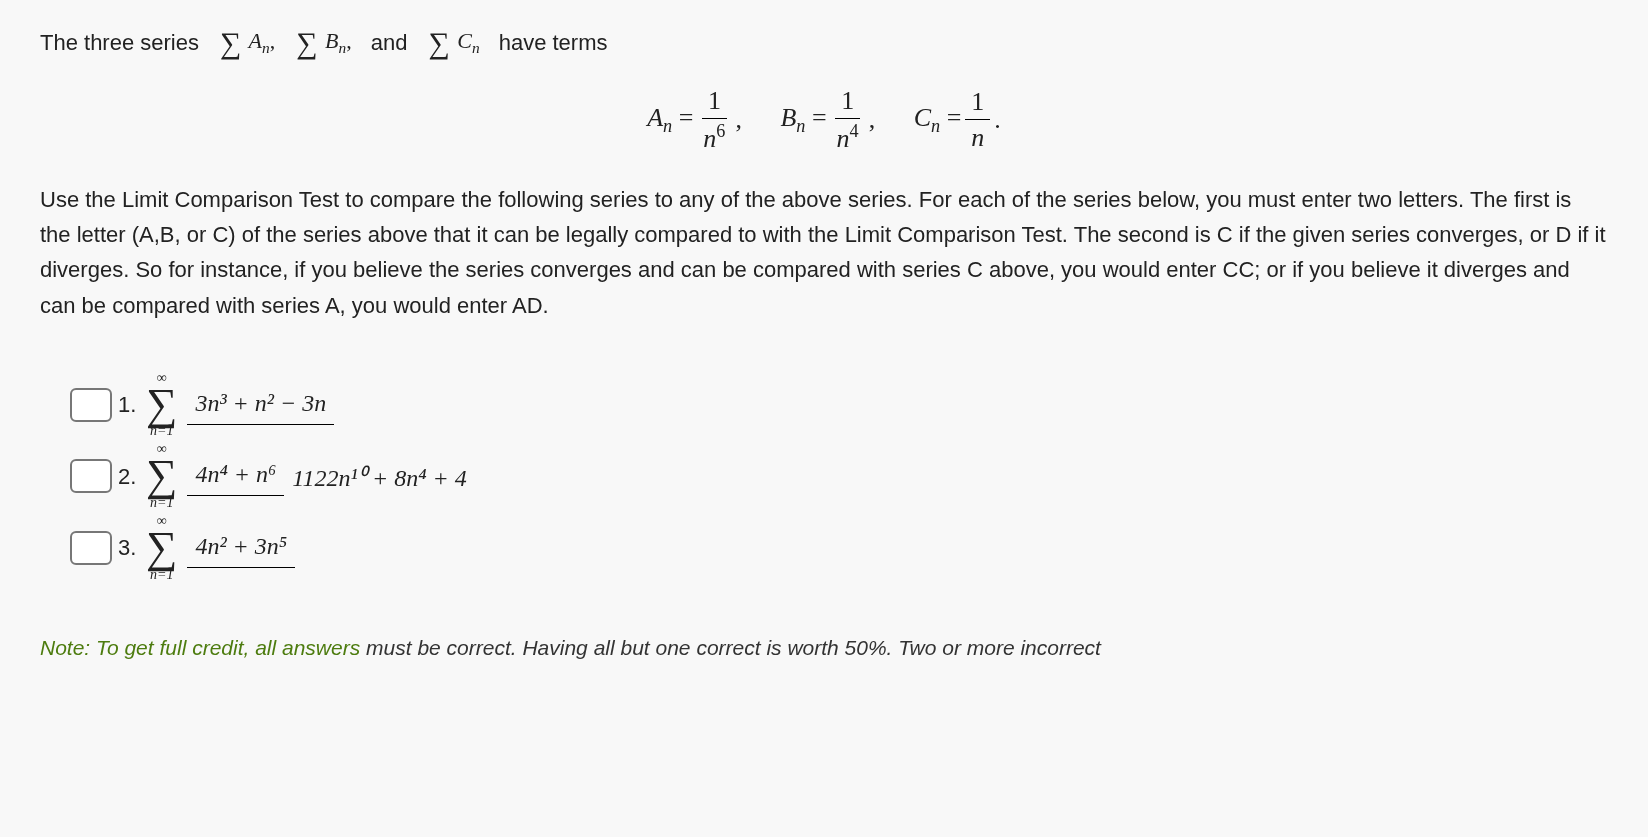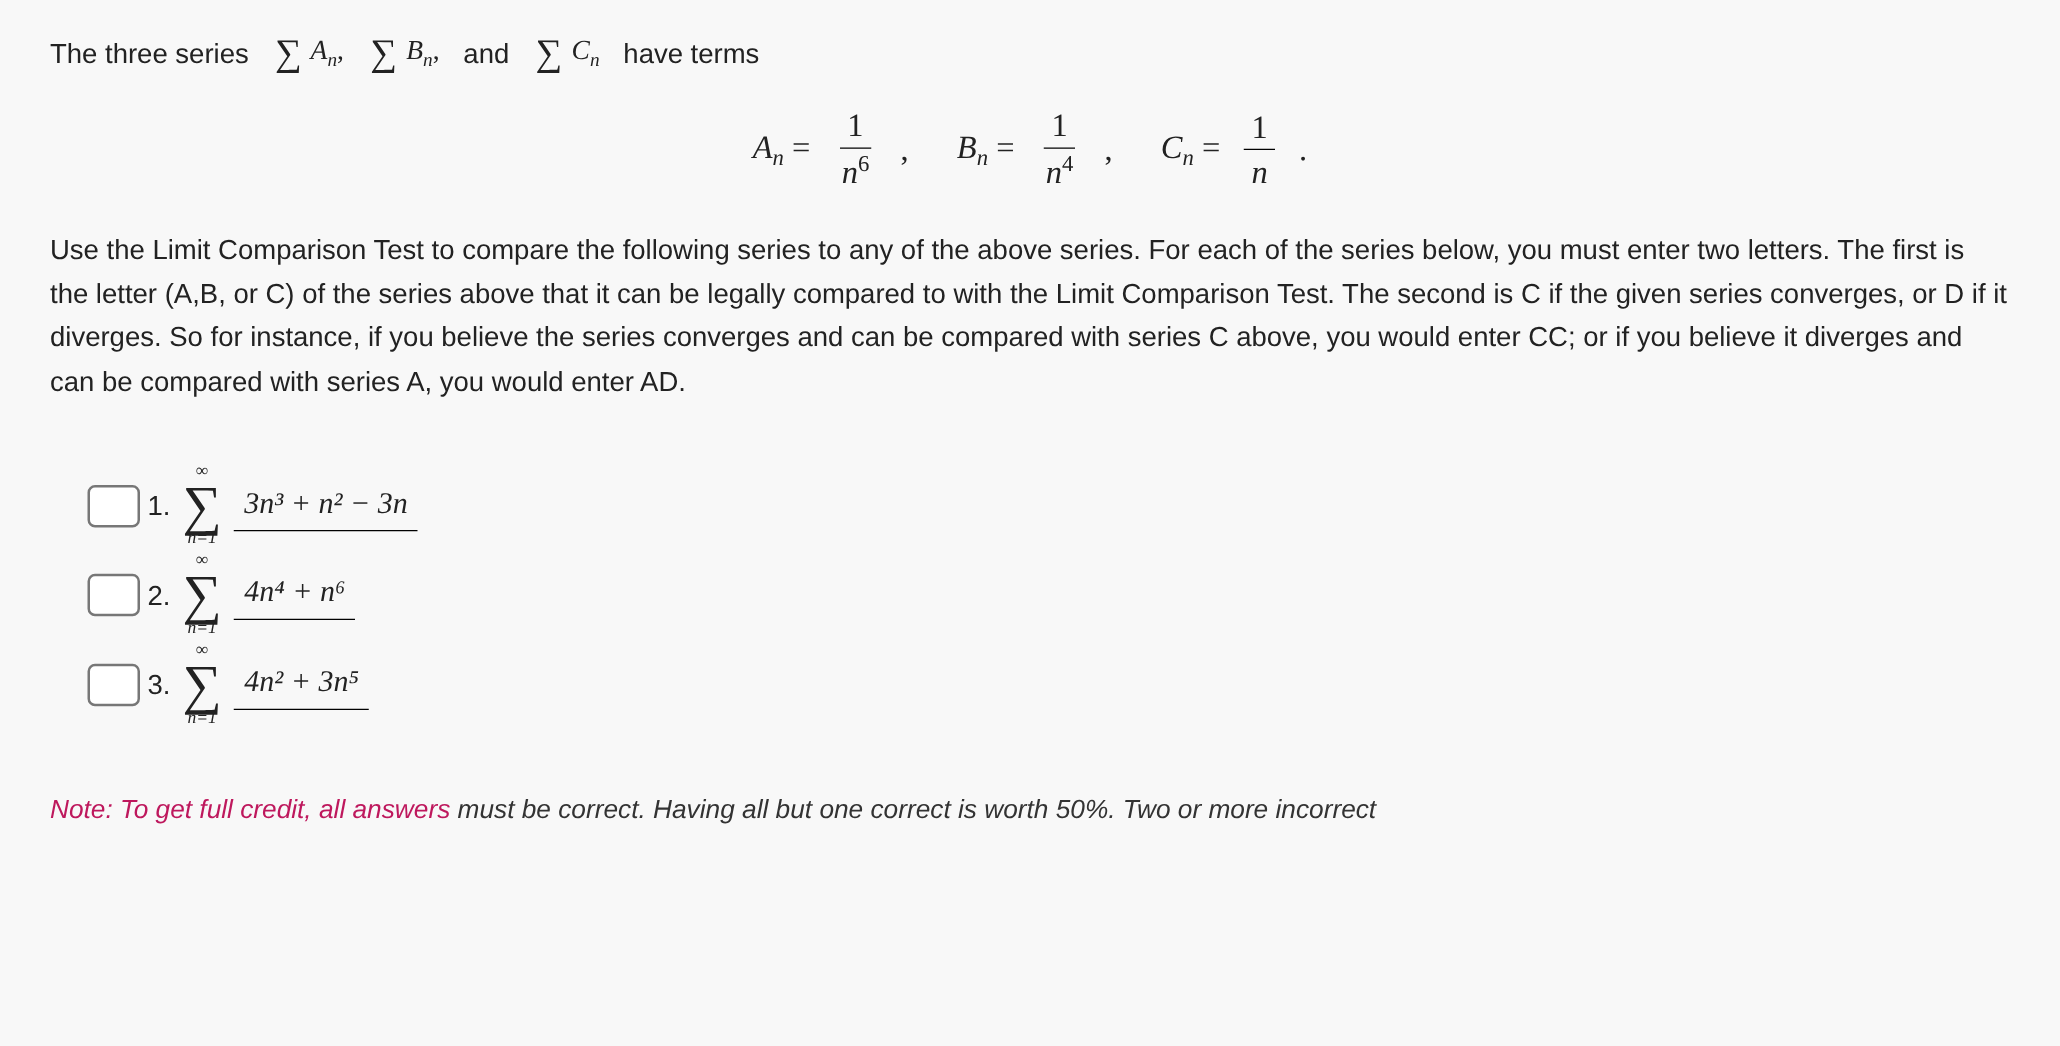--- a/index.html
+++ b/index.html
@@ -49,21 +49,20 @@
     .formula-row {
       text-align: center;
       margin: 18px 0 28px 0;
       font-family: 'Times New Roman', Times, serif;
       font-size: 26px;
     }
     .formula-row .term {
       display: inline-flex;
       align-items: center;
       margin: 0 16px;
-      gap: 15px;
     }
     .frac {
       display: inline-flex;
       flex-direction: column;
       align-items: center;
       vertical-align: middle;
       margin: 0 4px;
     }
     .frac .num {
       padding: 0 6px 2px 6px;
@@ -146,21 +145,21 @@
     }
     .footer-note {
       margin-top: 50px;
       color: #333;
       font-style: italic;
       font-size: 21px;
       white-space: nowrap;
       overflow: hidden;
     }
     .fade-left {
-      color: #be185d;
+      color: #4d7c0f;
     }
   </style>
 </head>
 <body>
 
 <div class="intro-line">
   <span>The three series </span>
   <span class="math"><span class="sigma">∑</span> <span>A</span><span class="sub">n</span><span class="roman">,</span></span>
   <span class="math"><span class="sigma">∑</span> <span>B</span><span class="sub">n</span><span class="roman">,</span></span>
   <span> and </span>
@@ -218,20 +217,21 @@
     <input type="text" class="answer-input" style="">
     <span class="problem-number">2.</span>
     <span class="series-expr">
       <span class="big-sigma">
         <span class="top">∞</span>
         <span class="sig">∑</span>
         <span class="bot">n=1</span>
       </span>
       <span class="series-frac">
         <span class="snum">4n⁴ + n⁶</span>
+        <span class="sden">1122n¹⁰ + 8n⁴ + 4</span>
       </span>
     </span>
   </div>
 
   <div class="problem-row">
     <input type="text" class="answer-input" style="">
     <span class="problem-number">3.</span>
     <span class="series-expr">
       <span class="big-sigma">
         <span class="top">∞</span>

